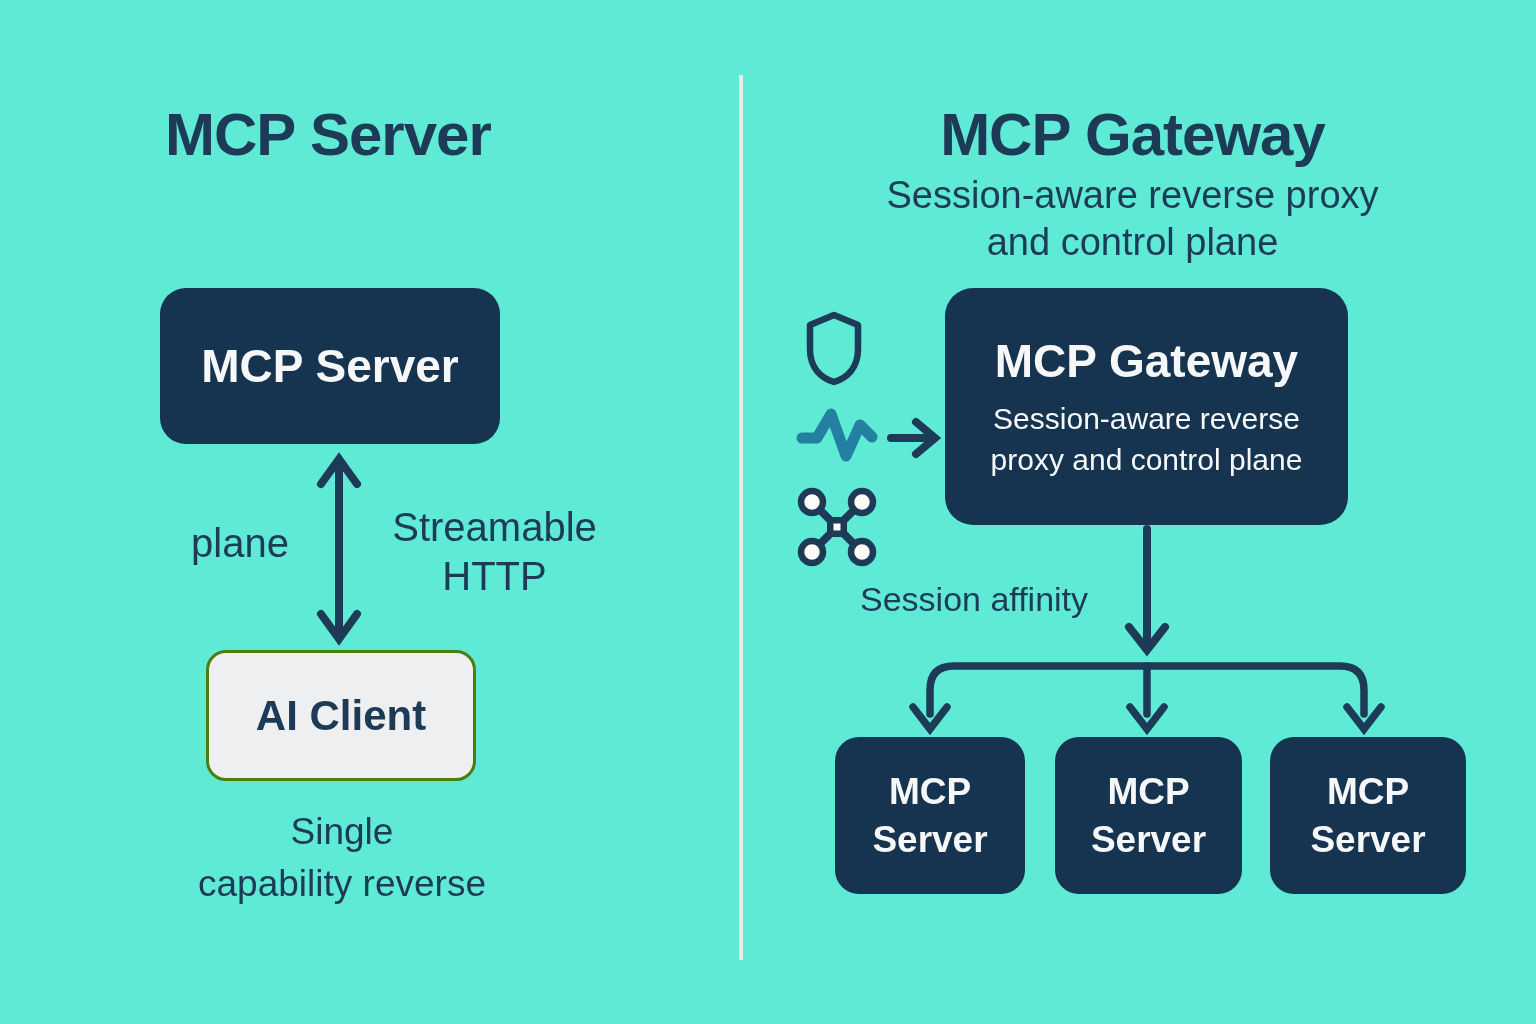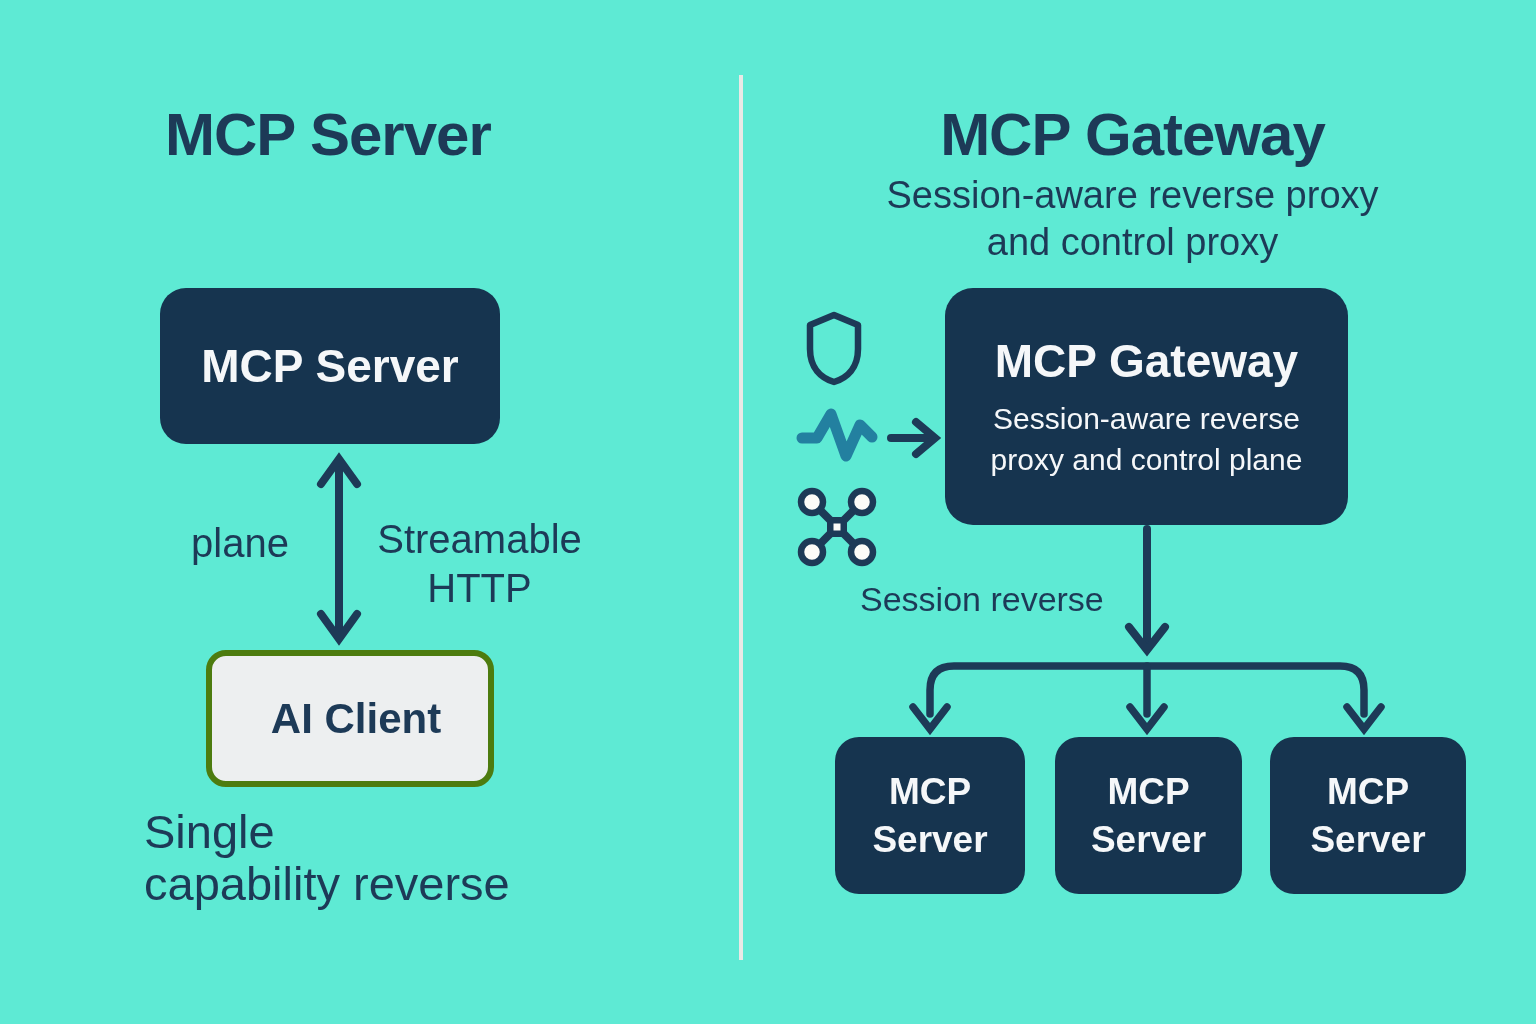--- a/index.html
+++ b/index.html
@@ -34,24 +34,24 @@
   }
   .label-text { color:#1d3a57; }
   #divider {
     background:#e9e9e6;
     width:4px;
   }
   #left-server-box { left:160px; top:288px; width:340px; height:156px; border-radius:26px; font-size:46px; }
   #client-box {
     left:206px; top:650px; width:264px; height:125px;
     background:#edeff0;
-    border:6px solid #4d7c0f;
+    border:3px solid #4d7c0f;
     border-radius:20px;
     display:flex; align-items:center; justify-content:center;
-    font-size:42px; font-weight:700; color:#1d3a57;padding-left:12px;
+    font-size:42px; font-weight:700; color:#1d3a57;
   }
   #gateway-box { left:945px; top:288px; width:403px; height:237px; border-radius:28px; }
   #gateway-box .gw-title { font-size:46px; font-weight:700; line-height:54px; margin-bottom:10px; }
   #gateway-box .gw-sub { font-size:30px; font-weight:400; line-height:41px; }
   .server-card { top:737px; height:157px; border-radius:24px; font-size:37px; line-height:48px; }
   #server-card-1 { left:835px;  width:190px; }
   #server-card-2 { left:1055px; width:187px; }
   #server-card-3 { left:1270px; width:196px; }
   svg { display:block; }
   .nostroke { pointer-events:none; }
@@ -66,43 +66,43 @@
   <div>
 
     <div class="abs section-title" style="left:165px; top:100px;">MCP Server</div>
 
     <div id="left-server-box" class="abs navy-box">
       <span>MCP Server</span>
     </div>
 
     <div class="abs label-text" style="left:160px; top:521px; width:160px; text-align:center; font-size:40px;">plane</div>
 
-    <div class="abs label-text" style="left:367px; top:503px; width:225px; text-align:center; font-size:40px; line-height:49px;margin-top:12px;">
+    <div class="abs label-text" style="left:382px; top:503px; width:225px; text-align:center; font-size:40px; line-height:49px;">
       <div>Streamable</div>
       <div>HTTP</div>
     </div>
 
     <div id="client-box" class="abs">
       <span>AI Client</span>
     </div>
 
-    <div class="abs label-text" style="left:144px; top:806px; width:420px; font-size:47px; line-height:52px;">
+    <div class="abs label-text" style="left:132px; top:806px; width:420px; text-align:center; font-size:37px; line-height:52px;">
       <div>Single</div>
       <div>capability reverse</div>
     </div>
 
   </div>
 
   <div>
 
     <div class="abs section-title" style="left:860px; top:100px; width:545px; text-align:center;">MCP Gateway</div>
 
     <div class="abs label-text" style="left:820px; top:172px; width:625px; text-align:center; font-size:38px; line-height:47px;">
       <div>Session-aware reverse proxy</div>
-      <div>and control proxy</div>
+      <div>and control plane</div>
     </div>
 
     <svg class="abs nostroke" style="left:803px; top:310px;" width="62" height="76" viewBox="0 0 62 76">
       <path d="M31 5 L55 15 V39 C55 58 44 68 31 72 C18 68 7 58 7 39 V15 Z" fill="none" stroke="#1d3a57" stroke-width="6.5" stroke-linejoin="round"></path>
     </svg>
 
     <svg class="abs nostroke" style="left:796px; top:402px;" width="84" height="66" viewBox="0 0 84 66">
       <path d="M6 36 H21 L35 12 L50 54 L64 23 L76 35" fill="none" stroke="#2380a0" stroke-width="11" stroke-linecap="round" stroke-linejoin="round"></path>
     </svg>
 
@@ -122,21 +122,21 @@
     </svg>
 
     <div id="gateway-box" class="abs navy-box">
       <div class="gw-title">MCP Gateway</div>
       <div class="gw-sub">
         <div>Session-aware reverse</div>
         <div>proxy and control plane</div>
       </div>
     </div>
 
-    <div class="abs label-text" style="left:860px; top:580px; width:280px; font-size:34px; white-space:nowrap;">Session reverse</div>
+    <div class="abs label-text" style="left:860px; top:580px; width:280px; font-size:34px; white-space:nowrap;">Session affinity</div>
 
     <div id="server-card-1" class="abs navy-box server-card">
       <div>MCP</div>
       <div>Server</div>
     </div>
     <div id="server-card-2" class="abs navy-box server-card">
       <div>MCP</div>
       <div>Server</div>
     </div>
     <div id="server-card-3" class="abs navy-box server-card">

